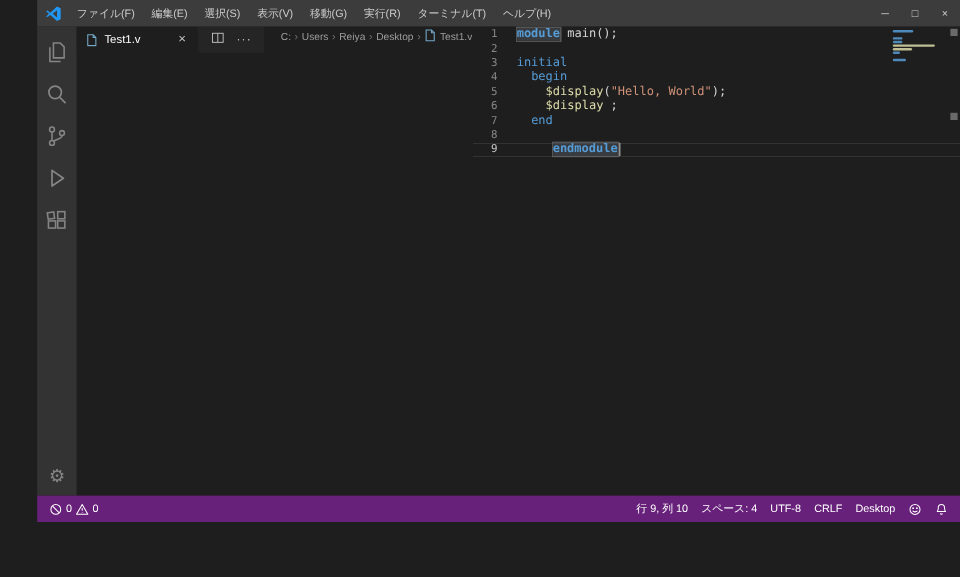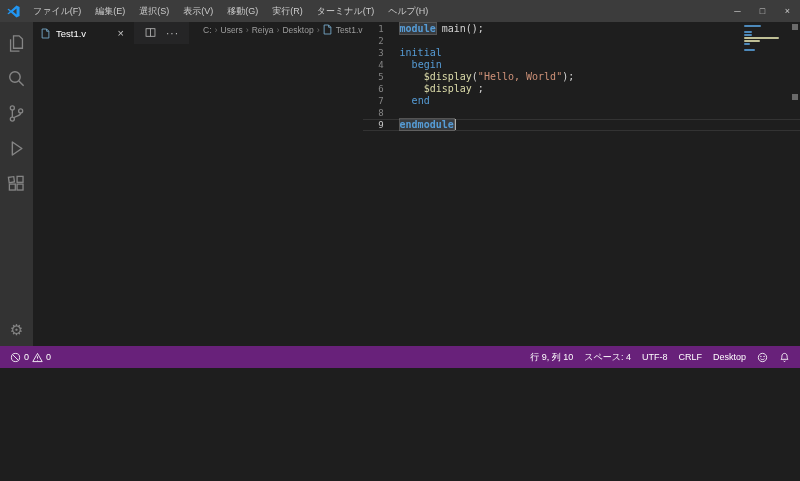--- a/index.html
+++ b/index.html
@@ -3,21 +3,21 @@
 <meta charset="utf-8">
 <style>
   * { box-sizing: border-box; margin: 0; padding: 0; }
   html,body { width: 800px; height: 481px; overflow: hidden; }
   body {
     font-family: "Liberation Sans", sans-serif;
     background: var(--editor-background, #1e1e1e);
     color: #cccccc;
     -webkit-font-smoothing: antialiased;
   }
-  .window { width: 800px; height: 368px; display: flex; flex-direction: column; }
+  .window { width: 800px; height: 435px; display: flex; flex-direction: column; padding-left: 31px; }
 
   
   .titlebar {
     height: 22px; flex: 0 0 22px;
     background: var(--titlebar-background, #3c3c3c);
     display: flex; align-items: stretch;
     font-size: 9px; color: #cccccc; position: relative; user-select: none;
   }
   .logo { width: 26px; display: flex; align-items: center; justify-content: center; }
   .menubar { display: flex; align-items: stretch; }
@@ -257,21 +257,21 @@
             <div class="code-line">
               <div class="gutter">7</div>
               <div class="code-text"><span>  </span><span style="color: rgb(86, 156, 214);">end</span></div>
             </div>
             <div class="code-line">
               <div class="gutter">8</div>
               <div class="code-text"></div>
             </div>
             <div class="code-line active">
               <div class="gutter">9</div>
-              <div class="code-text"><span class="word-highlight" style="color: rgb(86, 156, 214);">endmodule</span><span class="cursor"></span></div>
+              <div class="code-text"><span class="word-highlight" style="color: rgb(86, 156, 214); margin-left: 30px;">endmodule</span><span class="cursor"></span></div>
             </div>
           </div>
         <div class="minimap">
             <div class="mm-line" style="width: 16.8px; background: rgb(86, 156, 214);"></div>
             <div class="mm-line" style="width: 0px; background: transparent;"></div>
             <div class="mm-line" style="width: 8.4px; background: rgb(86, 156, 214);"></div>
             <div class="mm-line" style="width: 8.4px; background: rgb(86, 156, 214);"></div>
             <div class="mm-line" style="width: 34.8px; background: rgb(220, 220, 170);"></div>
             <div class="mm-line" style="width: 15.6px; background: rgb(220, 220, 170);"></div>
             <div class="mm-line" style="width: 6px; background: rgb(86, 156, 214);"></div>

